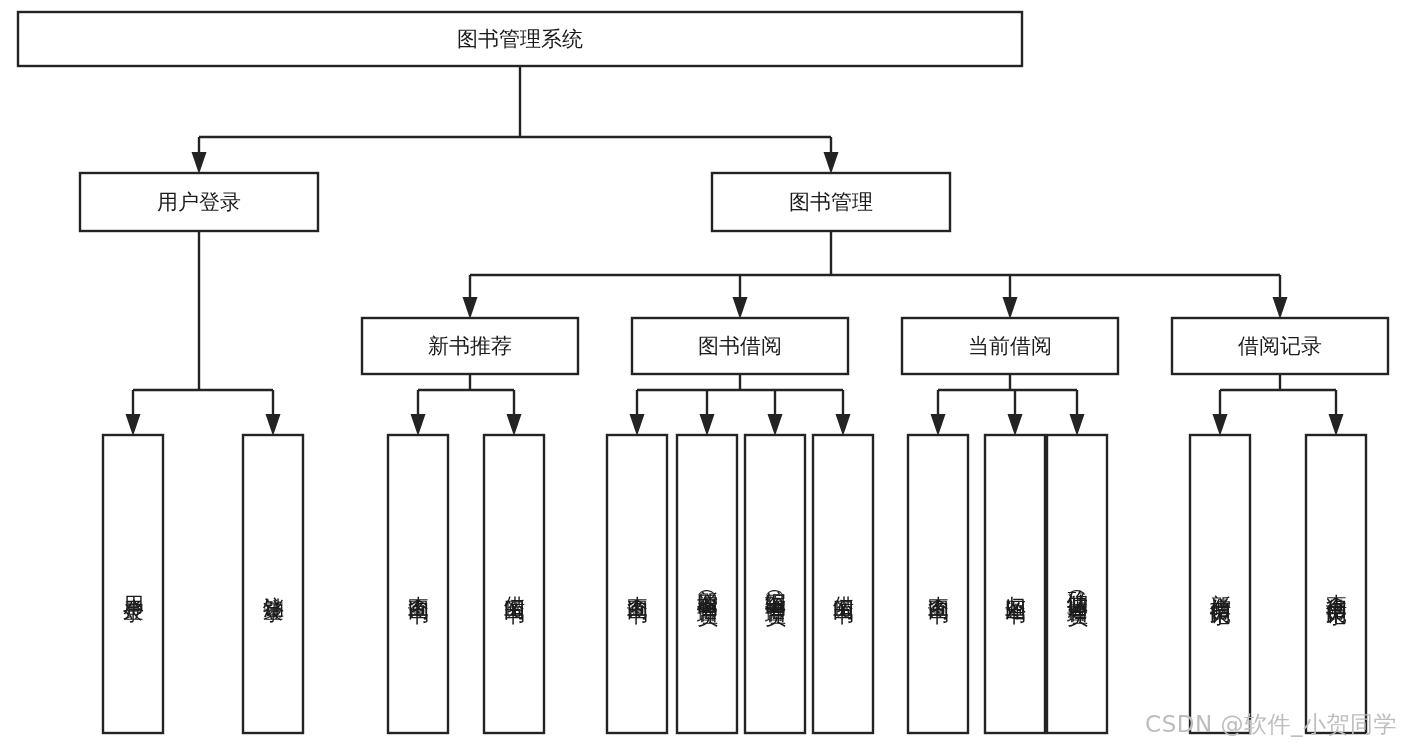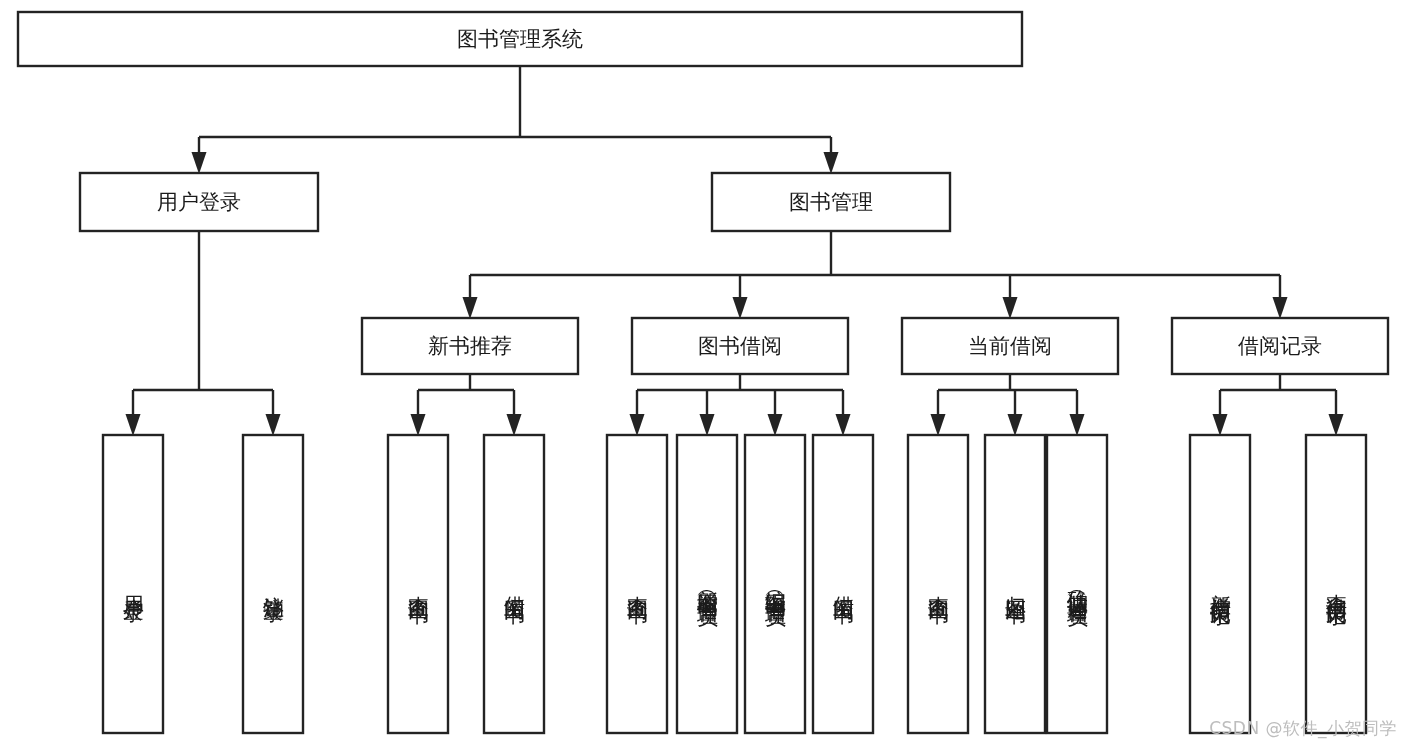--- a/index.html
+++ b/index.html
@@ -61,21 +61,21 @@
     letter-spacing: 2.5px;
     color: #1b1b1b;
     pointer-events: none;
     white-space: nowrap;
   }
   .watermark {
     position: absolute;
     right: 8px;
     bottom: 7px;
     font-family: "DejaVu Sans", "Liberation Sans", sans-serif;
-    font-size: 17px;
+    font-size: 23px;
     color: #bdbdbd;
     letter-spacing: 0.5px;
     white-space: nowrap;
   }
 </style>
 </head>
 <body>
 
 <div id="diagram-root">
 

